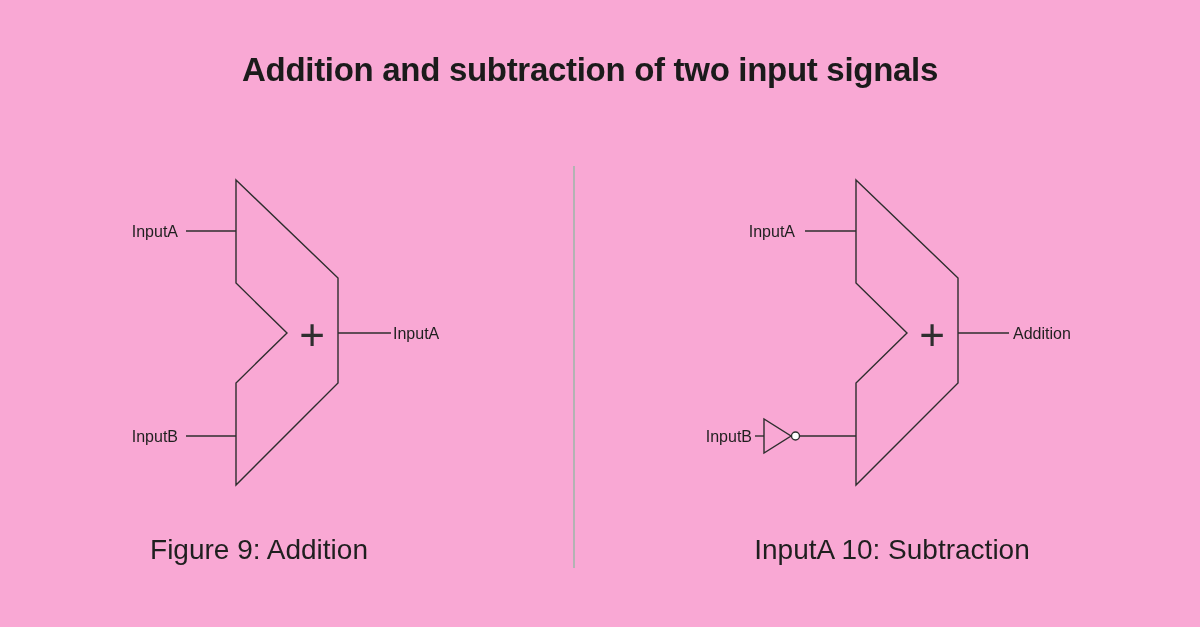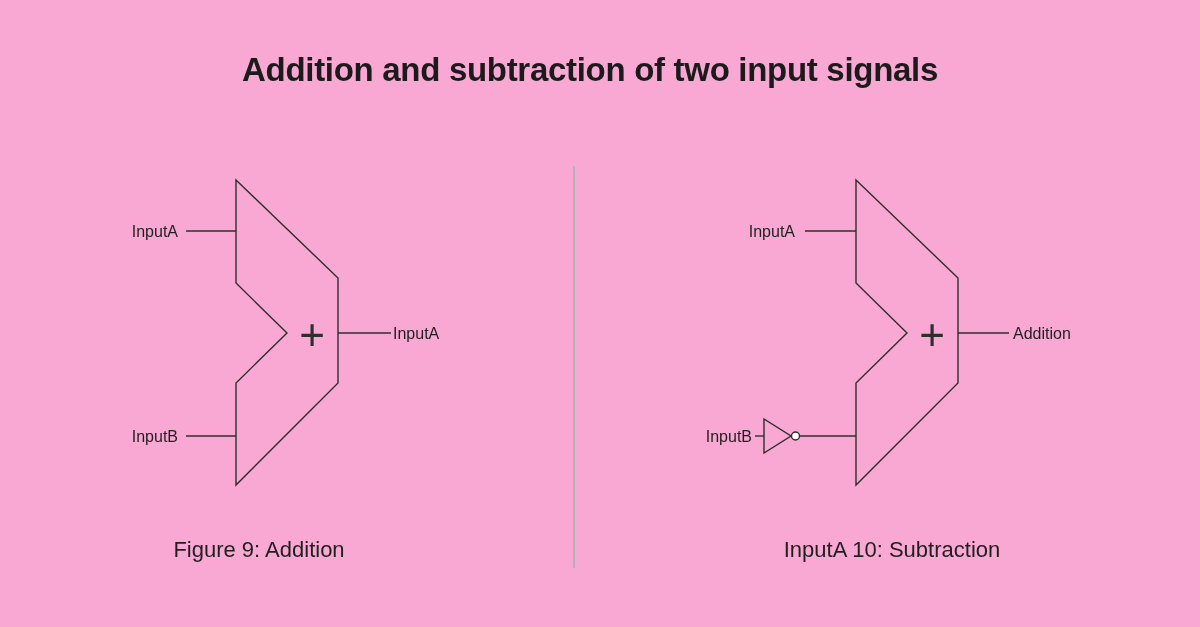--- a/index.html
+++ b/index.html
@@ -66,21 +66,21 @@
     font-size: 16px;
     color: #1f1f1f;
     white-space: nowrap;
     line-height: 19px;
   }
   .lbl.r { transform: translate(-100%, -50%); }
   .lbl.l { transform: translate(0, -50%); }
   .caption {
     position: absolute;
     transform: translate(-50%, -50%);
-    font-size: 22px;
+    font-size: 28px;
     color: #1f1f1f;
     white-space: nowrap;
     line-height: 30px;
   }
 </style>
 </head>
 <body>
 
 <div class="page">
 

